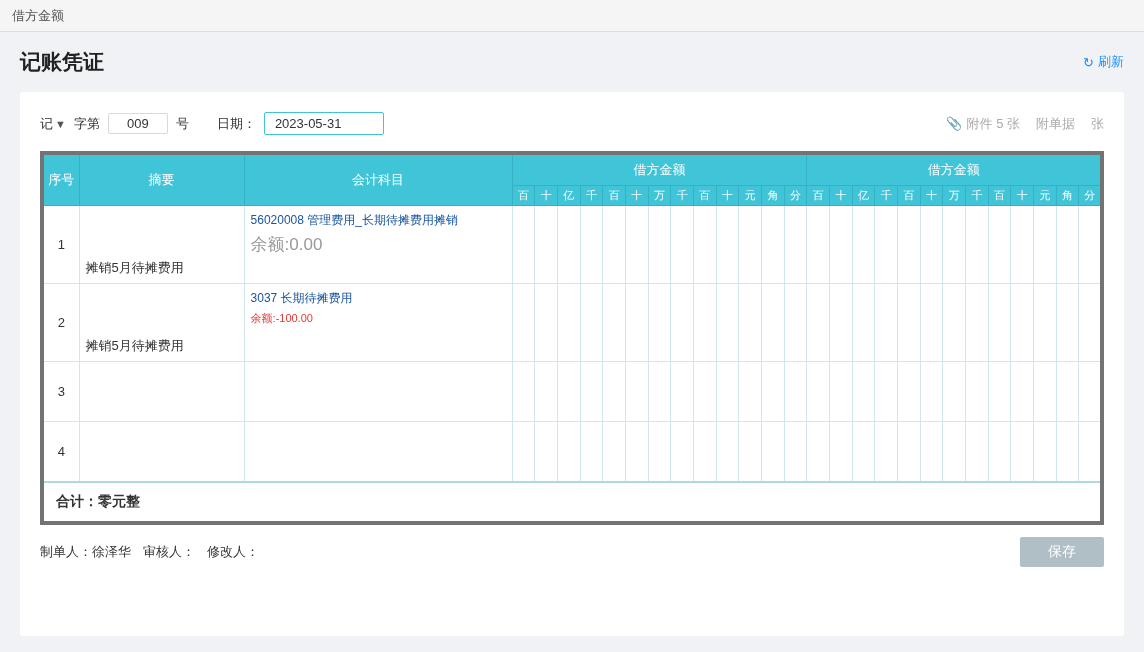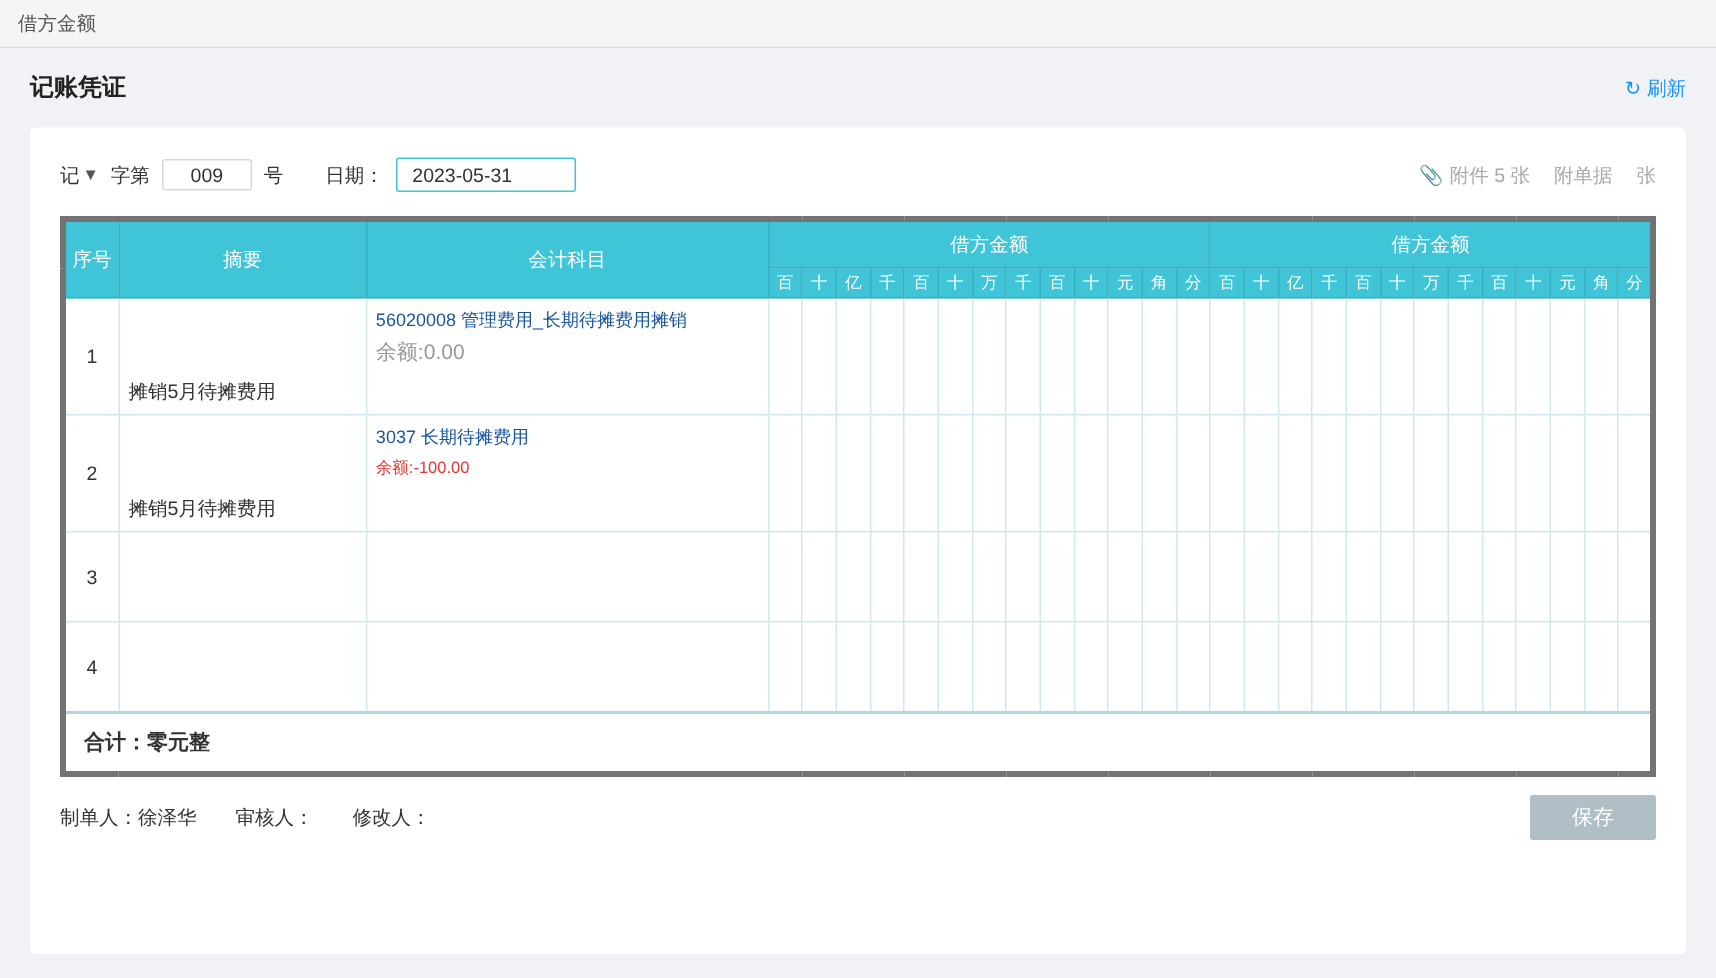--- a/index.html
+++ b/index.html
@@ -32,21 +32,21 @@
       display: flex;
       flex-direction: column;
     }
     .page-header {
       display: flex;
       justify-content: space-between;
       align-items: center;
       margin-bottom: 16px;
     }
     .page-title {
-      font-size: 16px;
+      font-size: 21px;
       font-weight: bold;
       color: #222;
     }
     .refresh-btn {
       display: flex;
       align-items: center;
       gap: 4px;
       color: #1890ff;
       cursor: pointer;
       font-size: 13px;
@@ -269,21 +269,21 @@
             </tr>
           </thead>
           <tbody id="table-body">
           <tr class="data-row" style="height: 65px;">
                 <td class="row-seq" style="vertical-align: middle; text-align: center; border: 1px solid rgb(208, 232, 236);">1</td>
                 <td style="border: 1px solid rgb(208, 232, 236); min-height: 60px; padding: 6px; cursor: text;">
                   <div class="row-summary">摊销5月待摊费用</div>
                 </td>
                 <td style="border: 1px solid rgb(208, 232, 236); padding: 6px; cursor: text;">
                   <div class="row-account" style="color: rgb(26, 86, 160);">56020008 管理费用_长期待摊费用摊销</div>
-                  <div style="margin-top: 4px; font-size: 14px; color: rgb(153, 153, 153);">余额:0.00</div>
+                  <div style="margin-top: 4px; font-size: 17px; color: rgb(153, 153, 153);">余额:0.00</div>
                 </td>
                 <td class="digit-td" style="border: 1px solid rgb(208, 232, 236); text-align: center; padding: 0px; min-height: 50px;"></td>
                 <td class="digit-td" style="border: 1px solid rgb(208, 232, 236); text-align: center; padding: 0px; min-height: 50px;"></td>
                 <td class="digit-td" style="border: 1px solid rgb(208, 232, 236); text-align: center; padding: 0px; min-height: 50px;"></td>
                 <td class="digit-td" style="border: 1px solid rgb(208, 232, 236); text-align: center; padding: 0px; min-height: 50px;"></td>
                 <td class="digit-td" style="border: 1px solid rgb(208, 232, 236); text-align: center; padding: 0px; min-height: 50px;"></td>
                 <td class="digit-td" style="border: 1px solid rgb(208, 232, 236); text-align: center; padding: 0px; min-height: 50px;"></td>
                 <td class="digit-td" style="border: 1px solid rgb(208, 232, 236); text-align: center; padding: 0px; min-height: 50px;"></td>
                 <td class="digit-td" style="border: 1px solid rgb(208, 232, 236); text-align: center; padding: 0px; min-height: 50px;"></td>
                 <td class="digit-td" style="border: 1px solid rgb(208, 232, 236); text-align: center; padding: 0px; min-height: 50px;"></td>
@@ -407,21 +407,21 @@
                 <td class="digit-td" style="border: 1px solid rgb(208, 232, 236); text-align: center; padding: 0px; min-height: 50px;"></td>
                 <td class="digit-td" style="border: 1px solid rgb(208, 232, 236); text-align: center; padding: 0px; min-height: 50px;"></td>
               </tr>
               <tr style="border-top: 2px solid rgb(176, 216, 224);">
                 <td colspan="29" style="padding: 10px 12px; font-weight: bold; font-size: 14px;">合计：零元整</td>
               </tr>
             </tbody>
         </table>
       </div>
 
-      <div style="margin-top:12px; display:flex; align-items:center; gap:26px;">
+      <div style="margin-top:12px; display:flex; align-items:center; gap:12px;">
         <span>制单人：<span>徐泽华</span></span>
         <span>审核人：</span>
         <span>修改人：</span>
         <div style="margin-left:auto;">
           <button class="save-btn">保存</button>
         </div>
       </div>
     </div>
   </div>
 </div>

